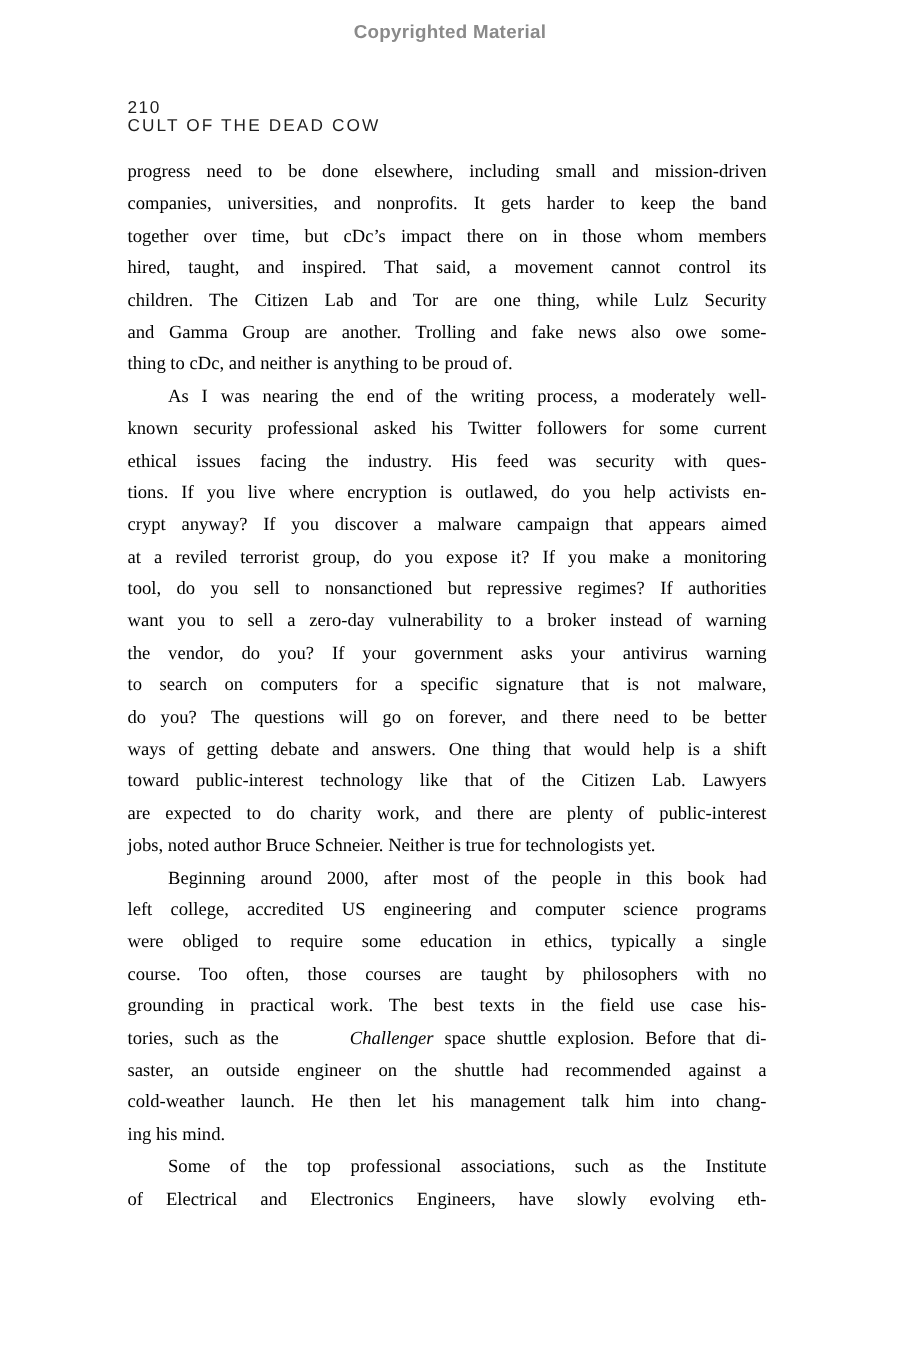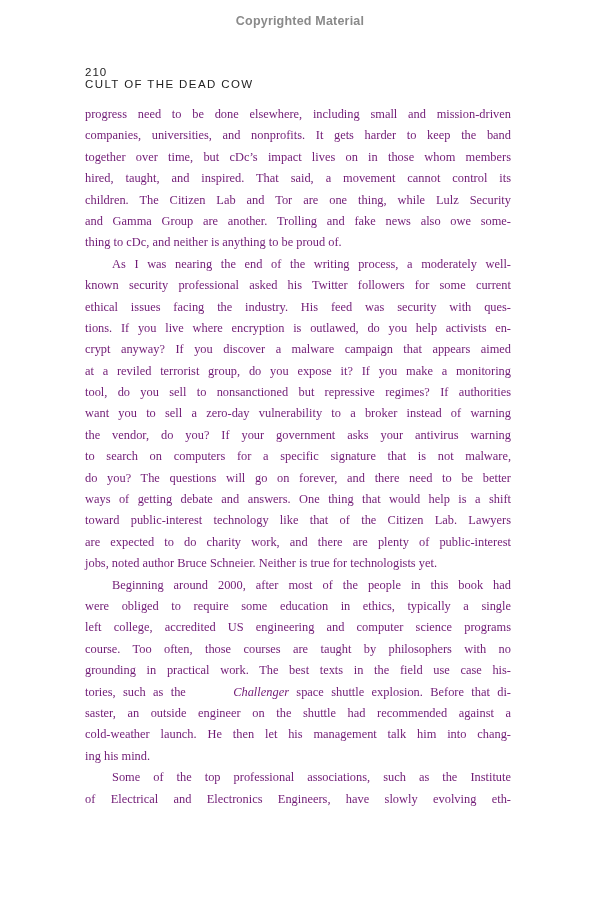--- a/index.html
+++ b/index.html
@@ -47,21 +47,21 @@
   .header .runhead { letter-spacing: 1.4px; }
 
   .textblock {
     position: absolute;
     top: 104px;
     left: 85px;
     width: 426px;
     font-family: "Liberation Serif", serif;
     font-size: 12.4px;
     line-height: 21.4px;
-    color: #701a75;
+    color: #000000;
   }
   .line {
     text-align: justify;
     text-align-last: justify;
     height: 21.4px;
     white-space: normal;
   }
   .line.last { text-align-last: left; }
   .line.indent { text-indent: 27px; }
   .line em { font-style: italic; margin-left: 40px; }
@@ -75,21 +75,21 @@
 
   <div class="header">
     <span class="pagenum">210</span>
     <span class="runhead">CULT OF THE DEAD COW</span>
   </div>
 
   <div class="textblock">
 
     <div class="line">progress need to be done elsewhere, including small and mission-driven</div>
     <div class="line">companies, universities, and nonprofits. It gets harder to keep the band</div>
-    <div class="line">together over time, but cDc’s impact lives on in those whom members</div>
+    <div class="line">together over time, but cDc’s impact there on in those whom members</div>
     <div class="line">hired, taught, and inspired. That said, a movement cannot control its</div>
     <div class="line">children. The Citizen Lab and Tor are one thing, while Lulz Security</div>
     <div class="line">and Gamma Group are another. Trolling and fake news also owe some-</div>
     <div class="line last">thing to cDc, and neither is anything to be proud of.</div>
 
     <div class="line indent">As I was nearing the end of the writing process, a moderately well-</div>
     <div class="line">known security professional asked his Twitter followers for some current</div>
     <div class="line">ethical issues facing the industry. His feed was security with ques-</div>
     <div class="line">tions. If you live where encryption is outlawed, do you help activists en-</div>
     <div class="line">crypt anyway? If you discover a malware campaign that appears aimed</div>
@@ -98,22 +98,22 @@
     <div class="line">want you to sell a zero-day vulnerability to a broker instead of warning</div>
     <div class="line">the vendor, do you? If your government asks your antivirus warning</div>
     <div class="line">to search on computers for a specific signature that is not malware,</div>
     <div class="line">do you? The questions will go on forever, and there need to be better</div>
     <div class="line">ways of getting debate and answers. One thing that would help is a shift</div>
     <div class="line">toward public-interest technology like that of the Citizen Lab. Lawyers</div>
     <div class="line">are expected to do charity work, and there are plenty of public-interest</div>
     <div class="line last">jobs, noted author Bruce Schneier. Neither is true for technologists yet.</div>
 
     <div class="line indent">Beginning around 2000, after most of the people in this book had</div>
+    <div class="line">left college, accredited US engineering and computer science programs</div>
     <div class="line">were obliged to require some education in ethics, typically a single</div>
-    <div class="line">left college, accredited US engineering and computer science programs</div>
     <div class="line">course. Too often, those courses are taught by philosophers with no</div>
     <div class="line">grounding in practical work. The best texts in the field use case his-</div>
     <div class="line"><span>tories, such as the </span><em>Challenger</em><span> space shuttle explosion. Before that di-</span></div>
     <div class="line">saster, an outside engineer on the shuttle had recommended against a</div>
     <div class="line">cold-weather launch. He then let his management talk him into chang-</div>
     <div class="line last">ing his mind.</div>
 
     <div class="line indent">Some of the top professional associations, such as the Institute</div>
     <div class="line">of Electrical and Electronics Engineers, have slowly evolving eth-</div>
 

